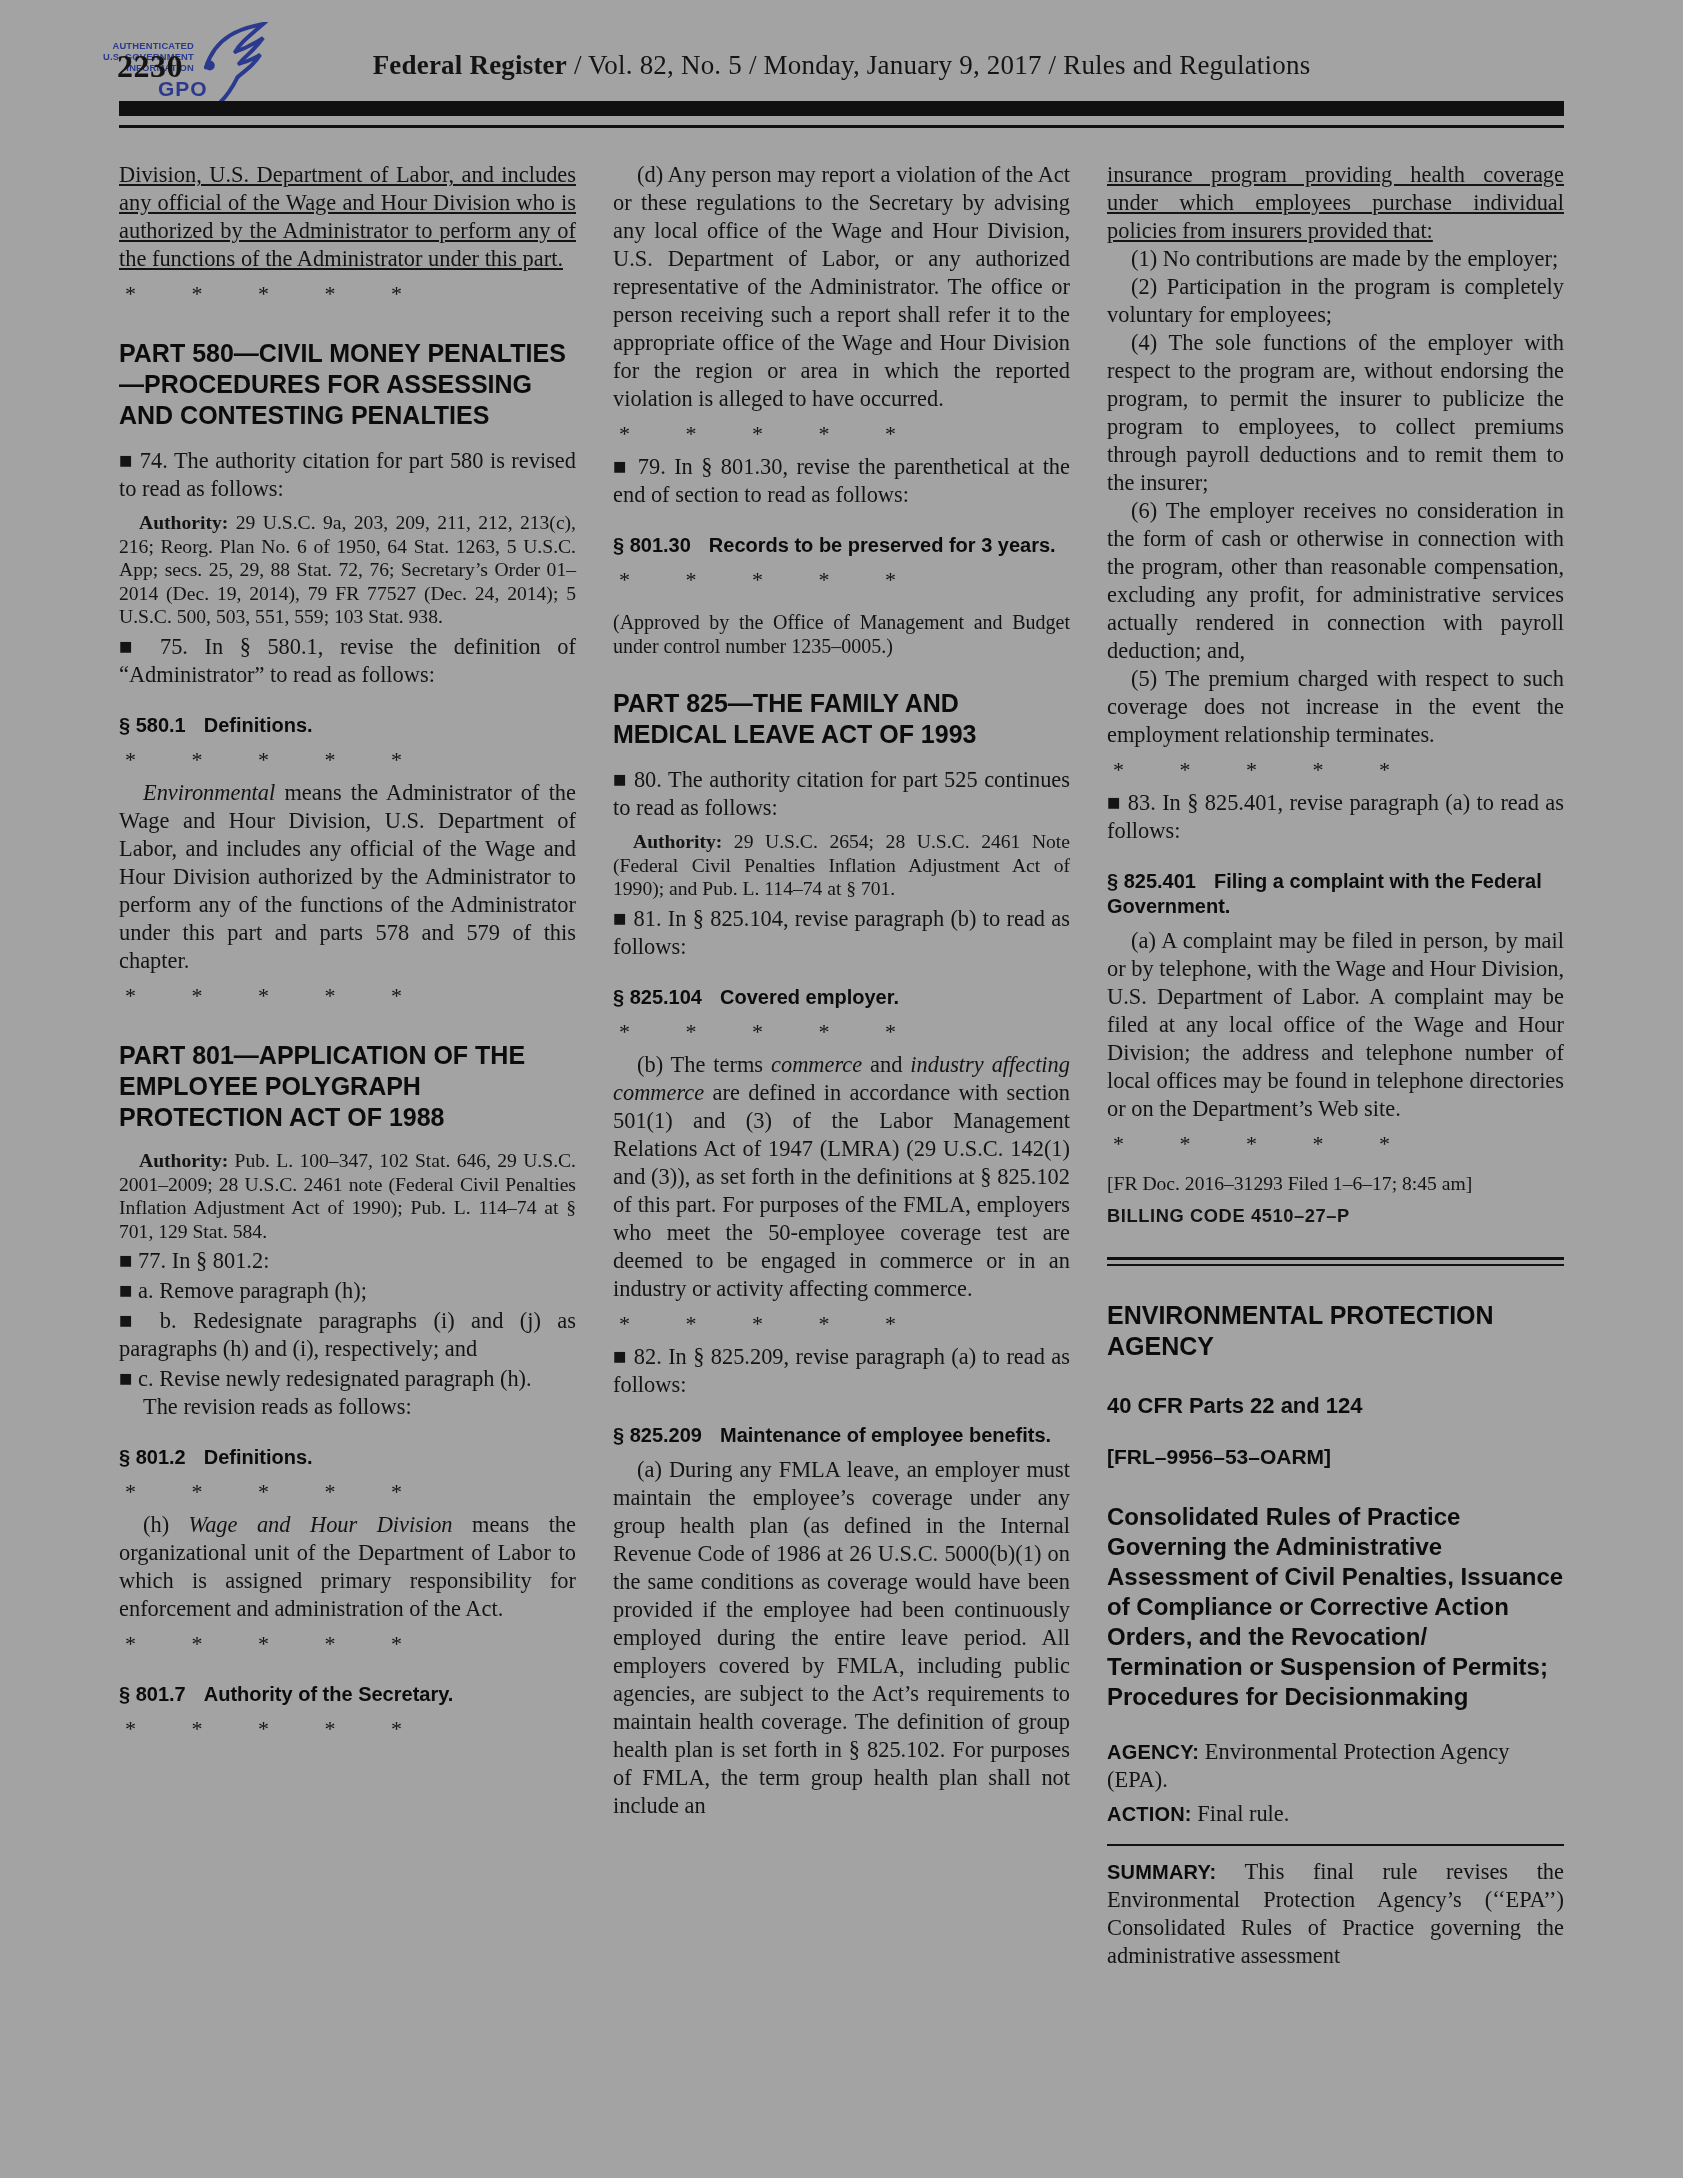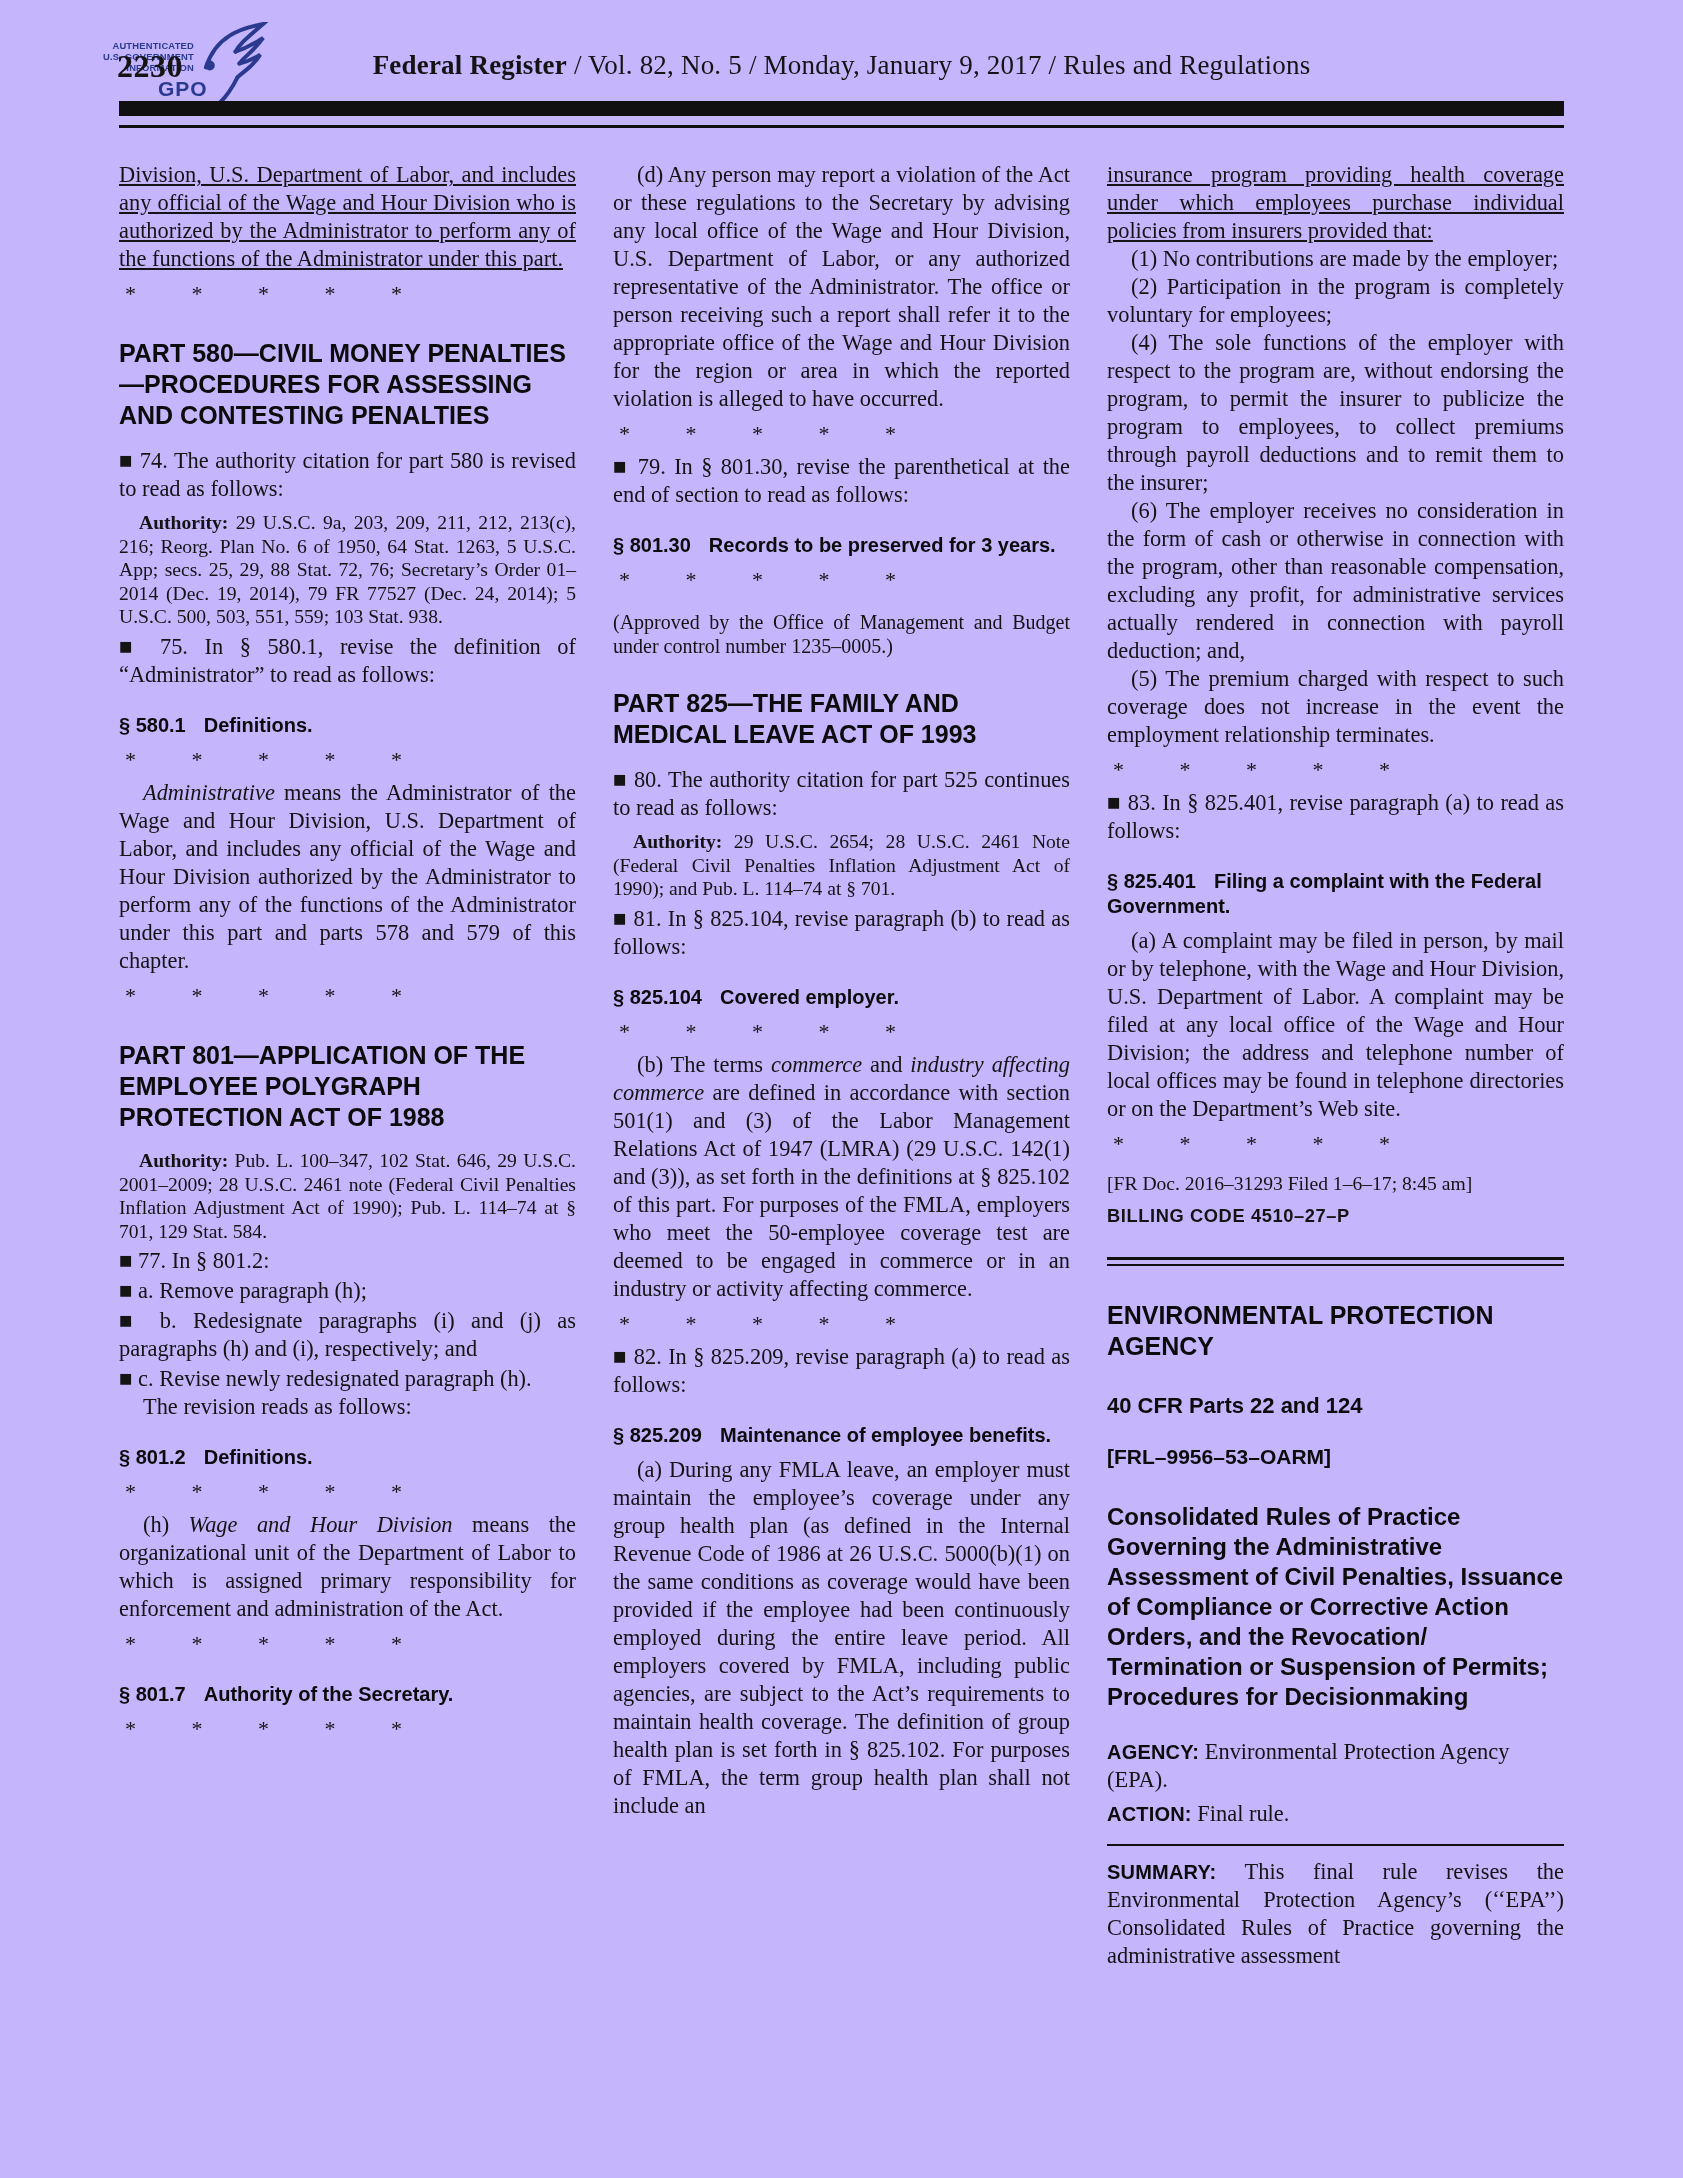--- a/index.html
+++ b/index.html
@@ -1,19 +1,19 @@
 <!DOCTYPE html>
 <html><head>
 <meta charset="utf-8">
 <style>
   html,body{margin:0;padding:0;background:#e8e8e8;}
   .sheet{
     position:relative;
     width:1683px;height:2178px;
-    background:#c4b5fd;
+    background:#a3a3a3;
     font-family:"Liberation Serif", serif;
     color:#141414;
     overflow:hidden;
   }
   
   .logo{position:absolute;left:87px;top:22px;width:188px;color:#2b3a8f;}
   .logo-lines{position:absolute;left:0;top:18px;width:107px;text-align:right;
     font-family:"Liberation Sans",sans-serif;font-weight:bold;
     font-size:9.4px;line-height:11px;letter-spacing:0.2px;}
   .logo-gpo{position:absolute;left:71px;top:55px;
@@ -105,21 +105,21 @@
 
   <div class="col col1">
     <p class="flush">Division, U.S. Department of Labor, and includes any official of the Wage and Hour Division who is authorized by the Administrator to perform any of the functions of the Administrator under this part.</p>
     <p class="stars">* * * * *</p>
     <p class="part-head">PART 580—CIVIL MONEY PENALTIES—PROCEDURES FOR ASSESSING AND CONTESTING PENALTIES</p>
     <p class="amend">■ 74. The authority citation for part 580 is revised to read as follows:</p>
     <p class="note"><span class="b">Authority:</span><span> 29 U.S.C. 9a, 203, 209, 211, 212, 213(c), 216; Reorg. Plan No. 6 of 1950, 64 Stat. 1263, 5 U.S.C. App; secs. 25, 29, 88 Stat. 72, 76; Secretary’s Order 01–2014 (Dec. 19, 2014), 79 FR 77527 (Dec. 24, 2014); 5 U.S.C. 500, 503, 551, 559; 103 Stat. 938.</span></p>
     <p class="amend">■ 75. In § 580.1, revise the definition of “Administrator” to read as follows:</p>
     <p class="sec-head"><span class="num">§ 580.1</span><span>Definitions.</span></p>
     <p class="stars">* * * * *</p>
-    <p class="body"><span class="i">Administrative</span><span> means the Administrator of the Wage and Hour Division, U.S. Department of Labor, and includes any official of the Wage and Hour Division authorized by the Administrator to perform any of the functions of the Administrator under this part and parts 578 and 579 of this chapter.</span></p>
+    <p class="body"><span class="i">Environmental</span><span> means the Administrator of the Wage and Hour Division, U.S. Department of Labor, and includes any official of the Wage and Hour Division authorized by the Administrator to perform any of the functions of the Administrator under this part and parts 578 and 579 of this chapter.</span></p>
     <p class="stars">* * * * *</p>
     <p class="part-head">PART 801—APPLICATION OF THE EMPLOYEE POLYGRAPH PROTECTION ACT OF 1988</p>
     <p class="note"><span class="b">Authority:</span><span> Pub. L. 100–347, 102 Stat. 646, 29 U.S.C. 2001–2009; 28 U.S.C. 2461 note (Federal Civil Penalties Inflation Adjustment Act of 1990); Pub. L. 114–74 at § 701, 129 Stat. 584.</span></p>
     <p class="amend">■ 77. In § 801.2:</p>
     <p class="amend">■ a. Remove paragraph (h);</p>
     <p class="amend">■ b. Redesignate paragraphs (i) and (j) as paragraphs (h) and (i), respectively; and</p>
     <p class="amend">■ c. Revise newly redesignated paragraph (h).</p>
     <p class="body">The revision reads as follows:</p>
     <p class="sec-head"><span class="num">§ 801.2</span><span>Definitions.</span></p>
     <p class="stars">* * * * *</p>

